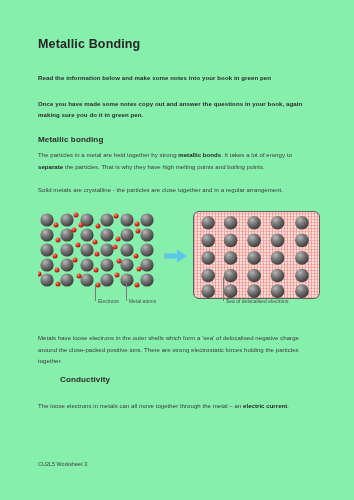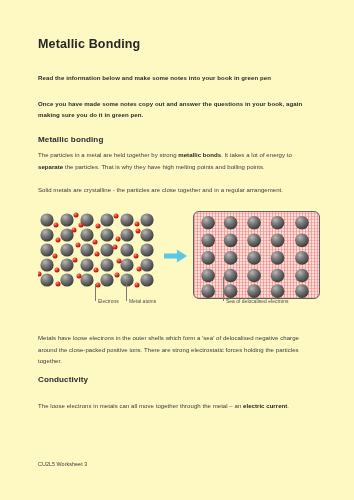--- a/index.html
+++ b/index.html
@@ -14,21 +14,21 @@
     color: #333333;
     overflow: hidden;
     position: relative;
   }
 
   .page {
     position: absolute;
     left: 0; top: 0;
     width: 354px;
     height: 500px;
-    background: #fef9c3;
+    background: #86efac;
     box-sizing: border-box;
     padding: 0 38px;
   }
 
   .doc-title {
     position: absolute;
     left: 38px;
     top: 37px;
     font-size: 12.5px;
     font-weight: bold;
@@ -51,21 +51,21 @@
 
   .section-heading {
     position: absolute;
     left: 38px;
     font-size: 8.1px;
     font-weight: bold;
     color: #2b2b2b;
     letter-spacing: 0.1px;
   }
   .section-heading.mb { top: 135px; }
-  .section-heading.cond { top: 375px; }
+  .section-heading.cond { top: 375px; margin-left: 22px; }
 
   .para {
     position: absolute;
     left: 38px;
     width: 279px;
     font-size: 6.05px;
     line-height: 1.92;
     color: #3a3a3a;
     letter-spacing: 0.04px;
   }

